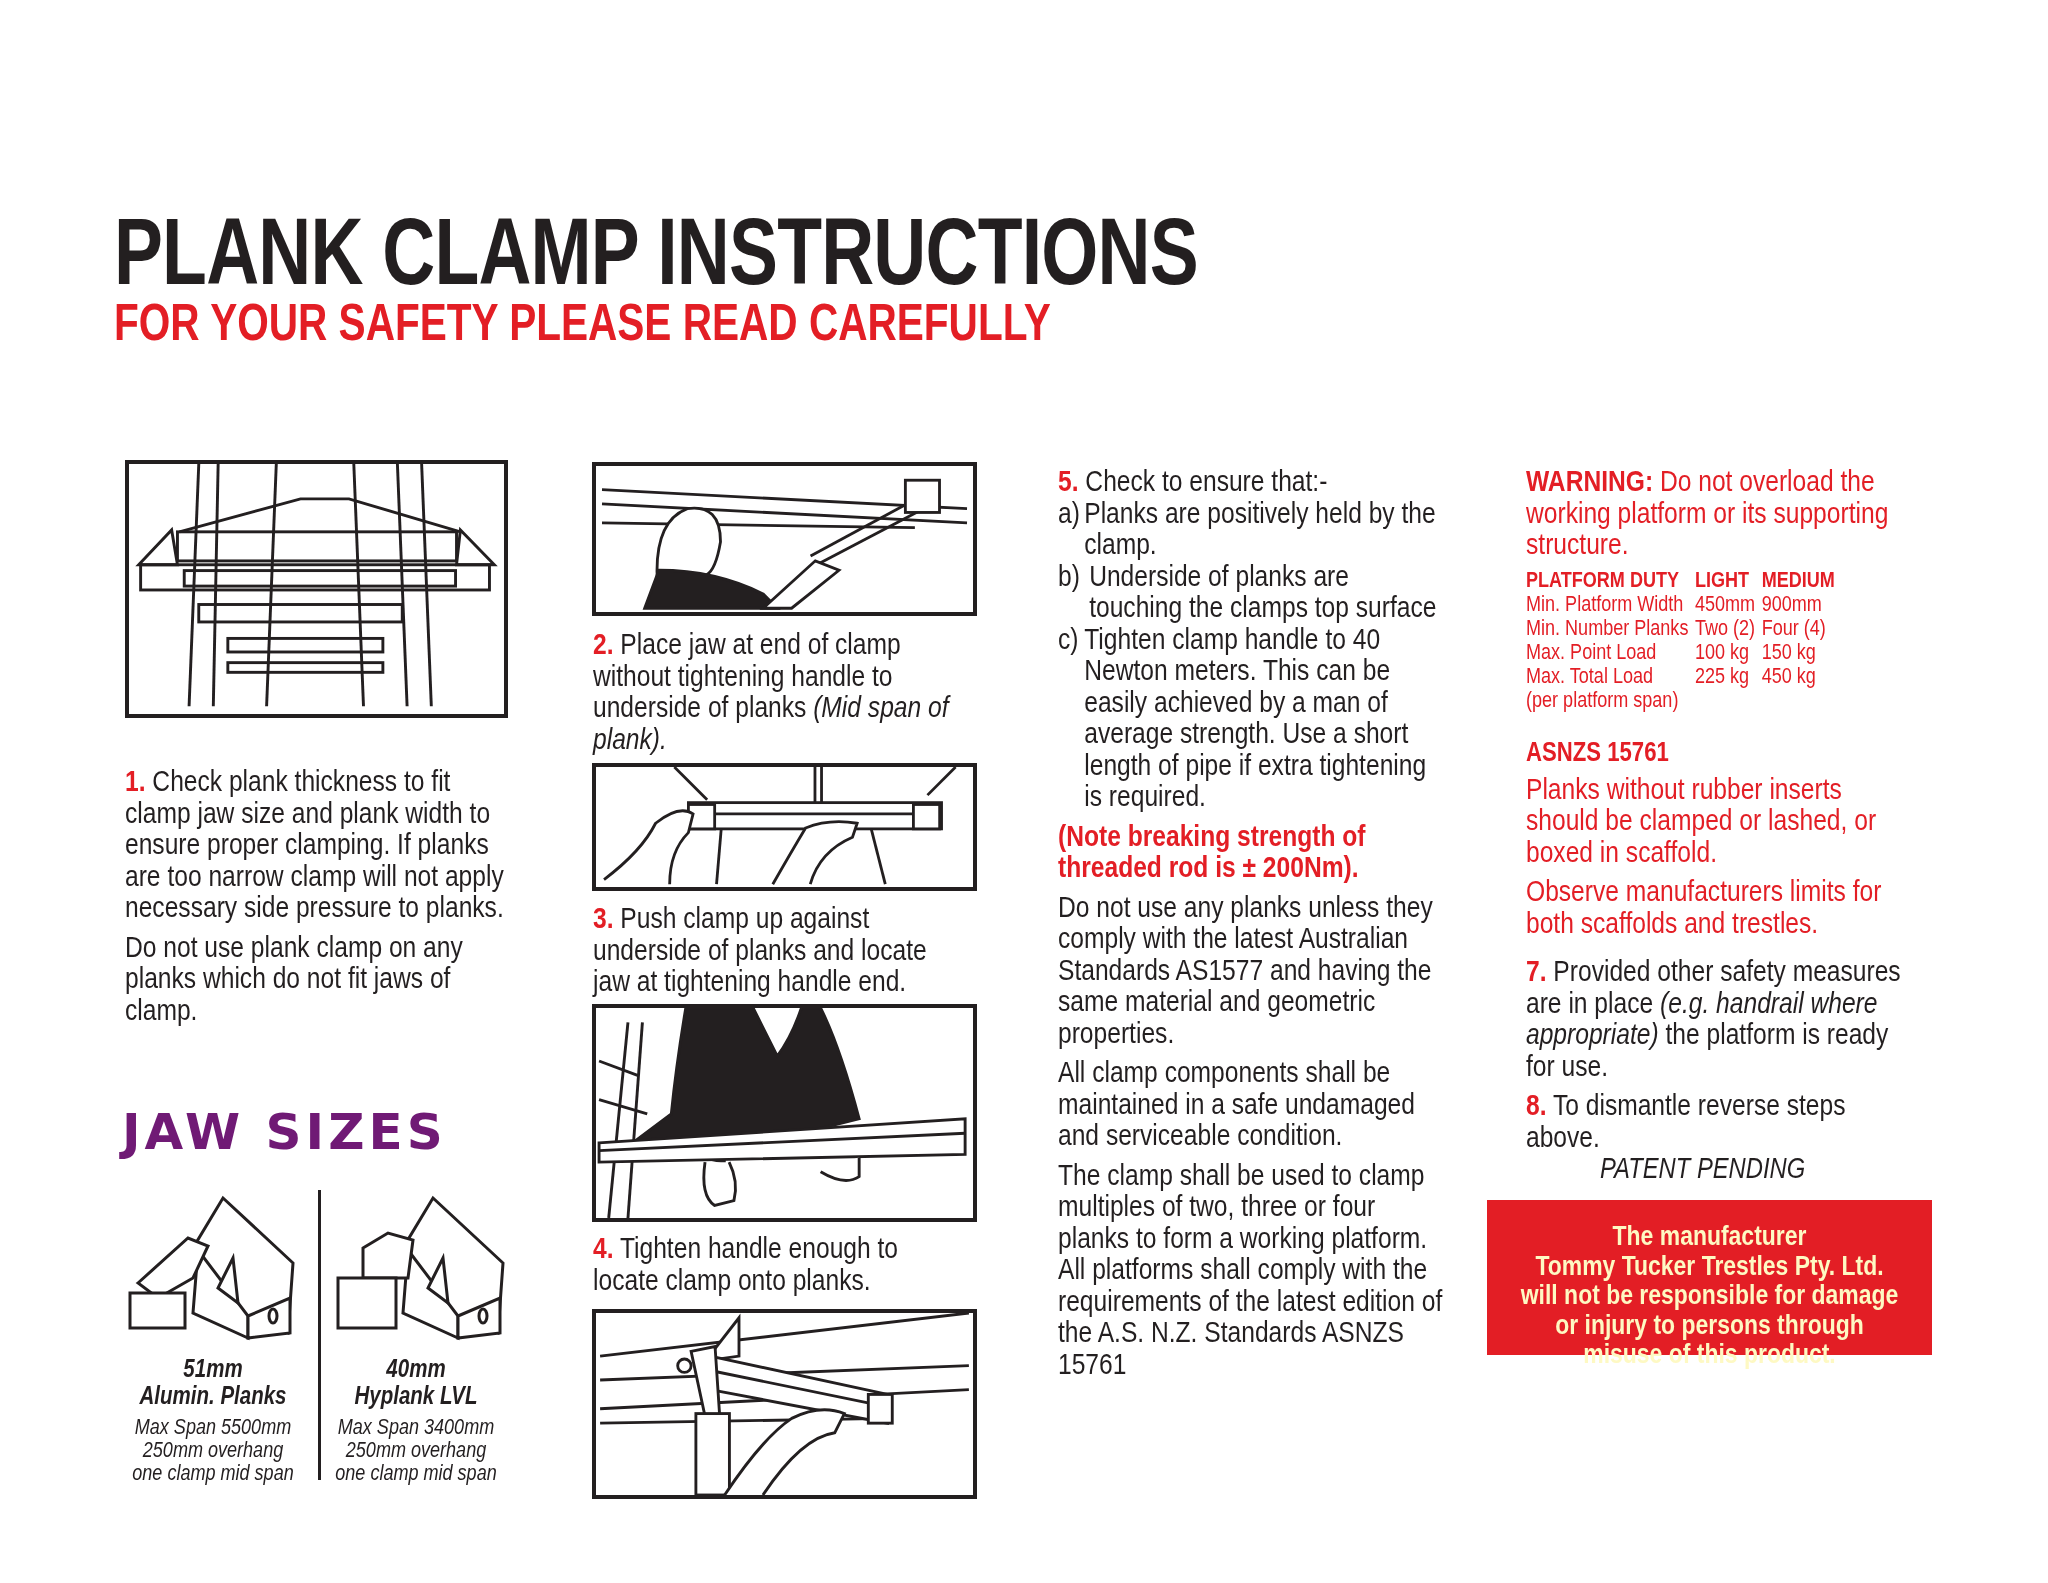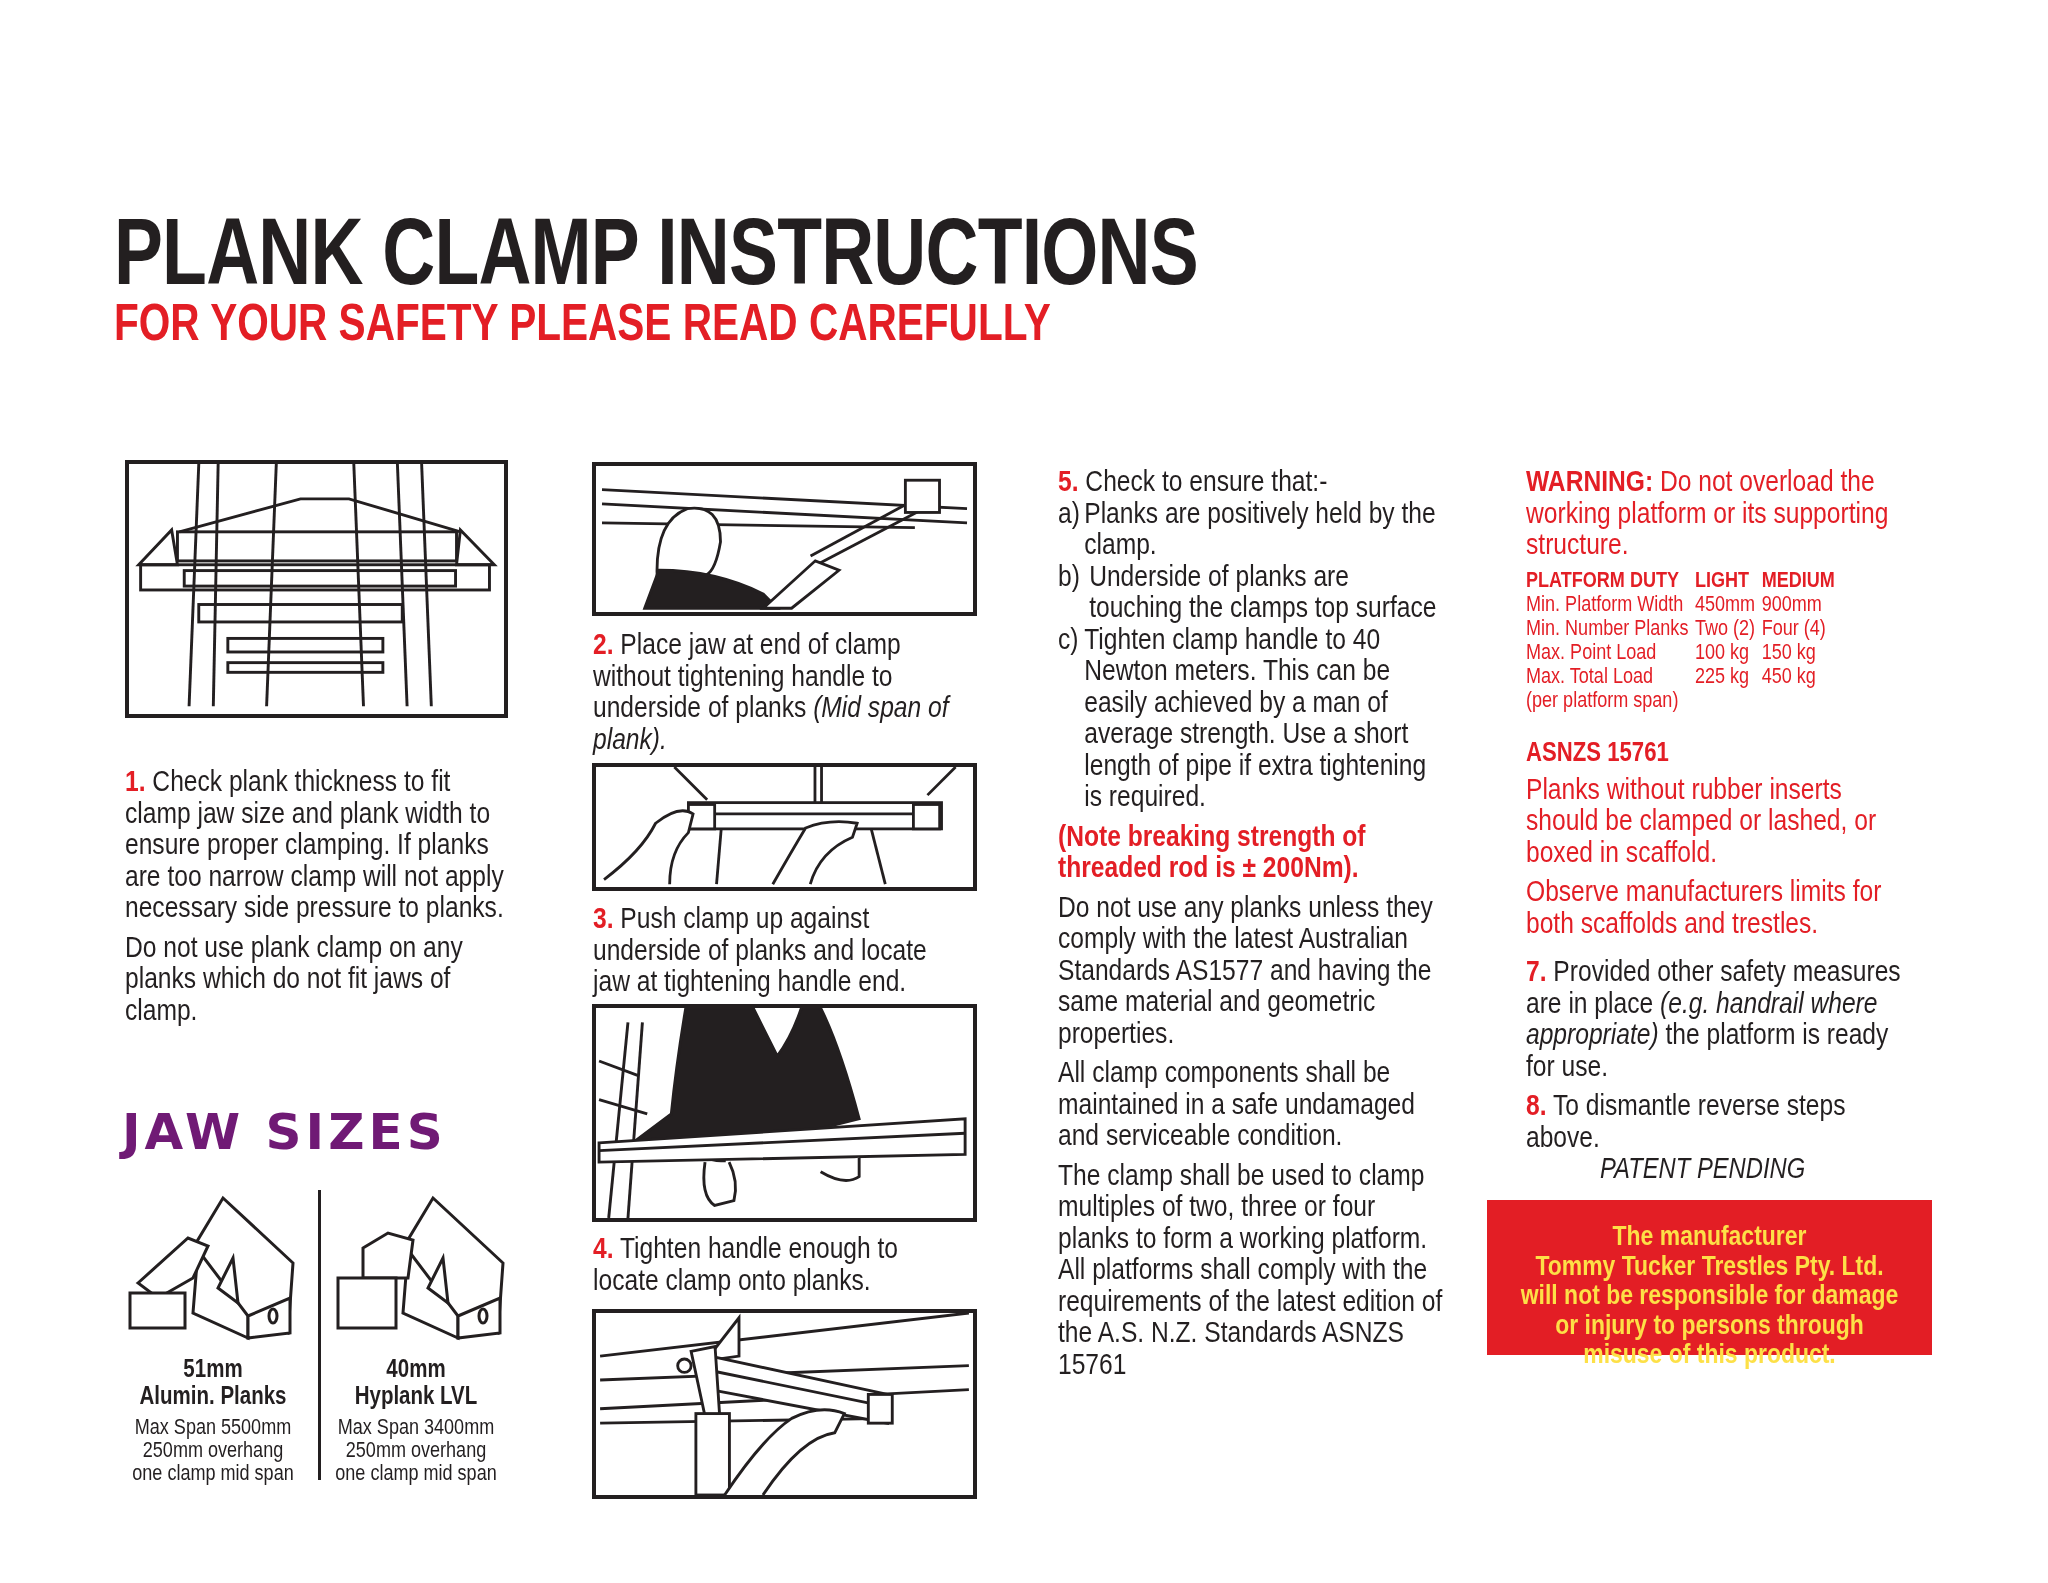--- a/index.html
+++ b/index.html
@@ -12,29 +12,29 @@
               transform: scaleX(0.78); transform-origin: left top; white-space: nowrap; line-height: 1; }
   .txt { font-size: 30px; line-height: 31.5px; transform: scaleX(0.82); transform-origin: left top; }
   .txt p { margin: 0 0 8px 0; }
   .num { color: #e31e25; font-weight: bold; }
   .red { color: #e31e25; }
   .it { font-style: italic; }
   .fig { border: 4px solid #231f20; background: #fff; box-sizing: border-box; overflow: hidden; }
   .fig svg { width: 100%; height: 100%; display: block; }
   .jaw-title { left: 122px; top: 1103px; font-size: 50px; font-weight: 900; color: #701a75;
                letter-spacing: 4px; font-family: "DejaVu Sans", sans-serif; white-space: nowrap; }
-  .jaw-col { text-align: center; width: 200px; }
+  .jaw-col { text-align: center; width: 200px; font-style: italic; }
   .jaw-name { font-size: 25px; font-weight: bold; line-height: 27px; transform: scaleX(0.82); }
   .jaw-spec { font-size: 22px; line-height: 23px; transform: scaleX(0.82); margin-top: 6px; }
   .divider { left: 318px; top: 1190px; width: 3px; height: 290px; background: #231f20; }
   table.duty { border-collapse: collapse; font-size: 22px; line-height: 24px; color: #e31e25; }
   table.duty td, table.duty th { padding: 0 8px 0 0; text-align: left; vertical-align: top; white-space: nowrap; }
   table.duty th { font-weight: bold; }
   .disclaimer { left: 1487px; top: 1200px; width: 445px; height: 155px; background: #e31e25;
-                color: #fde047; text-align: center; box-sizing: border-box; padding-top: 22px; }
+                color: #fef9c3; text-align: center; box-sizing: border-box; padding-top: 22px; }
   .disclaimer div { font-size: 27px; font-weight: bold; line-height: 29.5px; transform: scaleX(0.85); white-space: nowrap; }
   .patent { left: 1600px; top: 1152px; font-size: 29px; font-style: italic; transform: scaleX(0.82); transform-origin: left top; white-space: nowrap; }
 </style>
 </head>
 <body>
 
 <div class="abs title">PLANK CLAMP INSTRUCTIONS</div>
 <div class="abs subtitle">FOR YOUR SAFETY PLEASE READ CAREFULLY</div>
 
 <div class="abs fig" style="left:125px;top:460px;width:383px;height:258px;">

